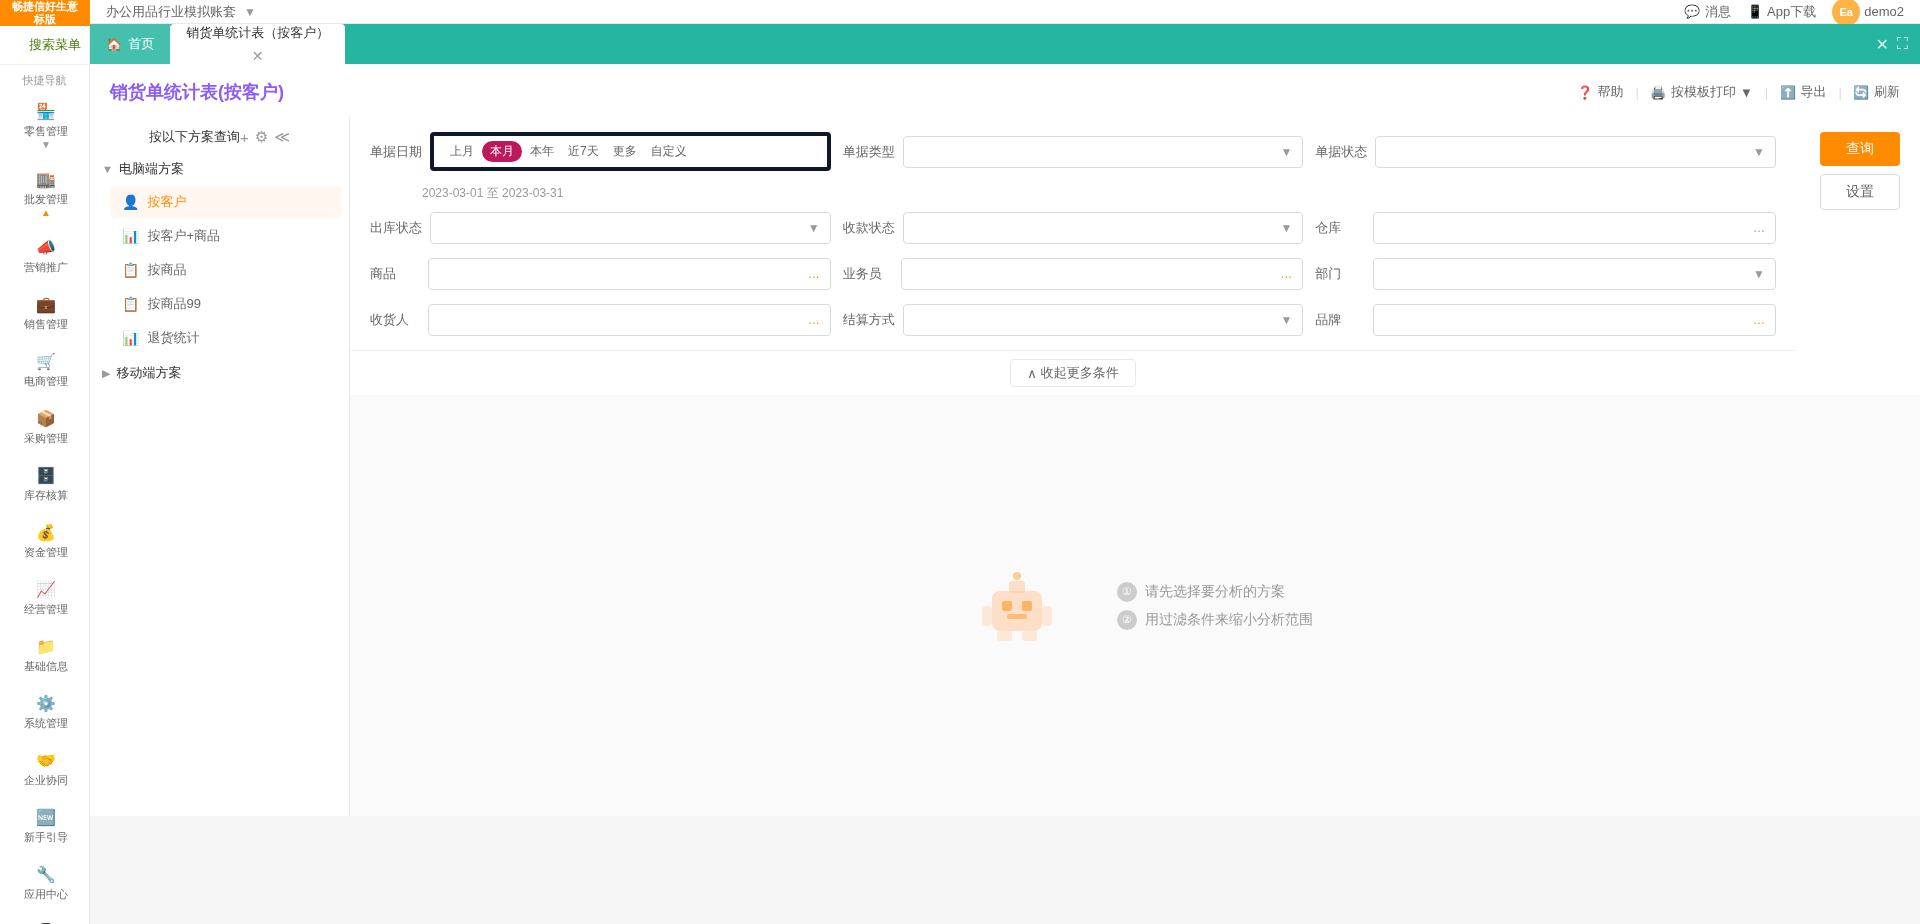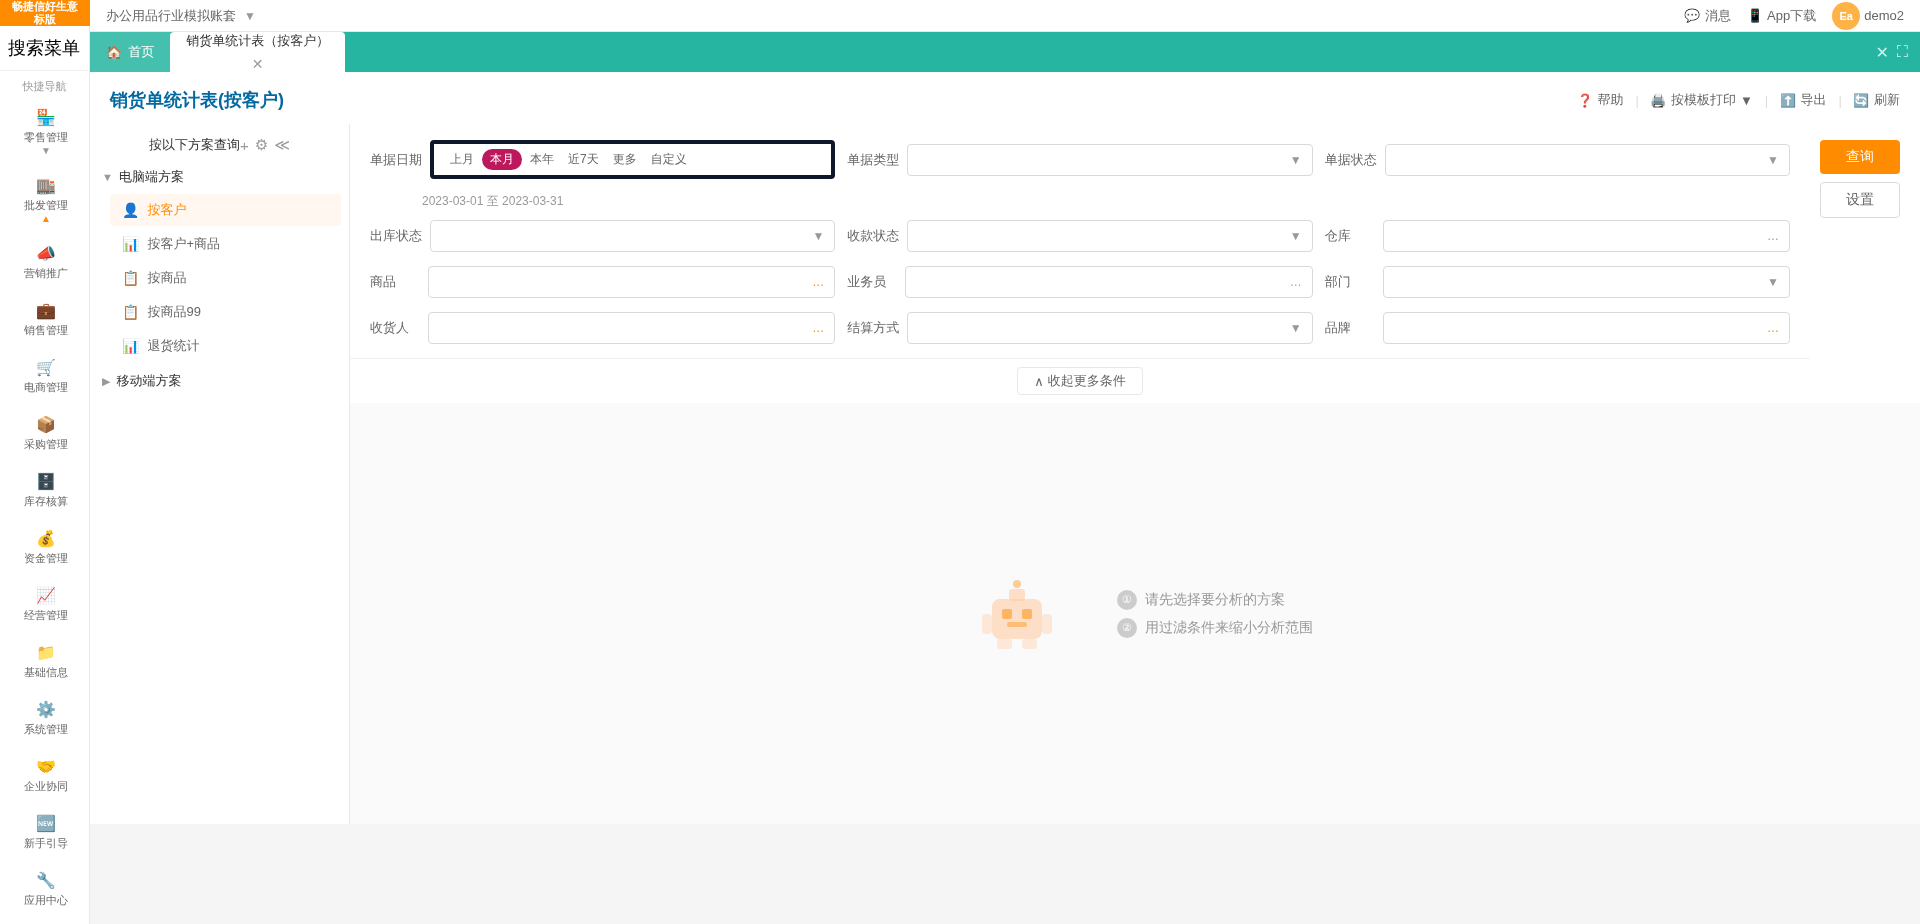--- a/index.html
+++ b/index.html
@@ -3,52 +3,52 @@
   <meta charset="utf-8">
   <style>
     * { box-sizing: border-box; margin: 0; padding: 0; }
     body { font-family: 'Microsoft YaHei', Arial, sans-serif; font-size: 13px; background: #f5f5f5; color: #333; display: flex; height: 924px; overflow: hidden; }
 
     
     .sidebar { width: 90px; background: #fff; display: flex; flex-direction: column; border-right: 1px solid #e8e8e8; height: 100%; }
     .logo-area { width: 90px; height: 56px; background: #ff8c00; display: flex; flex-direction: column; align-items: center; justify-content: center; cursor: pointer; }
     .logo-text { color: #fff; font-size: 11px; font-weight: bold; line-height: 1.2; text-align: center; }
     .sidebar-search { padding: 10px 8px; border-bottom: 1px solid #f0f0f0; cursor: pointer; }
-    .sidebar-search-label { color: #000000; font-size: 18px; text-align: left; }
+    .sidebar-search-label { color: #4d7c0f; font-size: 13px; text-align: right; }
     .sidebar-nav-label { padding: 8px 8px 4px; color: #999; font-size: 11px; text-align: center; cursor: pointer; }
     .sidebar-item { display: flex; flex-direction: column; align-items: center; justify-content: center; padding: 10px 4px; cursor: pointer; color: #666; font-size: 12px; border-left: 3px solid transparent; }
     .sidebar-item-icon { font-size: 16px; margin-bottom: 3px; }
     .sidebar-item-label { font-size: 11px; }
 
     
     .main-area { flex: 1; display: flex; flex-direction: column; height: 100%; overflow: hidden; }
 
     
-    .top-header { height: 32px; background: #fff; display: flex; align-items: center; justify-content: space-between; padding: 0 16px; border-bottom: 1px solid #e8e8e8; }
+    .top-header { height: 24px; background: #fff; display: flex; align-items: center; justify-content: space-between; padding: 0 16px; border-bottom: 1px solid #e8e8e8; }
     .top-header-left { display: flex; align-items: center; gap: 8px; }
     .header-title { font-size: 13px; color: #666; }
     .header-dropdown-icon { color: #999; font-size: 12px; }
     .top-header-right { display: flex; align-items: center; gap: 16px; }
     .header-action { display: flex; align-items: center; gap: 4px; color: #666; font-size: 13px; cursor: pointer; }
     .user-avatar { width: 28px; height: 28px; border-radius: 50%; background: #ffb347; display: flex; align-items: center; justify-content: center; color: #fff; font-size: 11px; font-weight: bold; }
 
     
     .tab-bar { height: 40px; background: #26b5a0; display: flex; align-items: center; padding: 0 0; }
     .tab-item { display: flex; align-items: center; padding: 0 16px; height: 40px; cursor: pointer; color: rgba(255,255,255,0.8); font-size: 13px; gap: 6px; }
     .tab-item.home { color: #fff; background: rgba(255,255,255,0.15); }
     .tab-item.active { background: #fff; color: #333; border-radius: 4px 4px 0 0; flex-direction: column; }
     .tab-close { color: #999; font-size: 14px; cursor: pointer; }
     .tab-bar-actions { margin-left: auto; display: flex; align-items: center; gap: 8px; padding-right: 12px; }
     .tab-bar-btn { color: #fff; opacity: 0.8; cursor: pointer; font-size: 16px; }
 
     
     .page-content { flex: 1; overflow-y: auto; background: #f5f5f5; }
     .page-inner { background: #fff; margin: 0; padding: 0; }
     .page-header { display: flex; align-items: center; justify-content: space-between; padding: 16px 20px 12px; background: #fff; }
-    .page-title { font-size: 18px; font-weight: bold; color: #0369a1; }
+    .page-title { font-size: 18px; font-weight: bold; color: #8b5cf6; }
     .page-actions { display: flex; align-items: center; gap: 12px; }
     .page-action-btn { display: flex; align-items: center; gap: 4px; color: #666; font-size: 13px; cursor: pointer; }
     .page-action-divider { color: #ddd; }
 
     
     .content-split { display: flex; background: #fff; min-height: 700px; }
     
     
     .scheme-panel { width: 260px; min-width: 260px; border-right: 1px solid #e8e8e8; padding: 12px 0; }
     .scheme-panel-header { display: flex; align-items: center; justify-content: center; padding: 0 12px 8px; }
@@ -84,21 +84,21 @@
     .btn-query { background: #ff8c00; color: #fff; border: none; border-radius: 4px; padding: 8px 24px; font-size: 14px; cursor: pointer; }
     .btn-settings { background: #fff; color: #666; border: 1px solid #d9d9d9; border-radius: 4px; padding: 8px 24px; font-size: 14px; cursor: pointer; }
     .empty-tips { display: flex; flex-direction: column; gap: 8px; }
     .empty-tip { display: flex; align-items: center; gap: 8px; color: #999; font-size: 14px; }
     .tip-num { width: 20px; height: 20px; border-radius: 50%; background: #ccc; color: #fff; font-size: 11px; display: flex; align-items: center; justify-content: center; }
 
     
     .dropdown-btn { display: flex; align-items: center; gap: 4px; color: #666; font-size: 13px; cursor: pointer; }
 
     
-    .filter-row-with-btn { display: flex; gap: 10px; }
+    .filter-row-with-btn { display: flex; gap: 24px; }
     .filter-main { flex: 1; }
   </style>
 </head>
 <body>
 
 <div class="sidebar">
   <div class="logo-area">
     <div class="logo-text">
       <div>畅捷信好生意</div>
       <div>标版</div>

